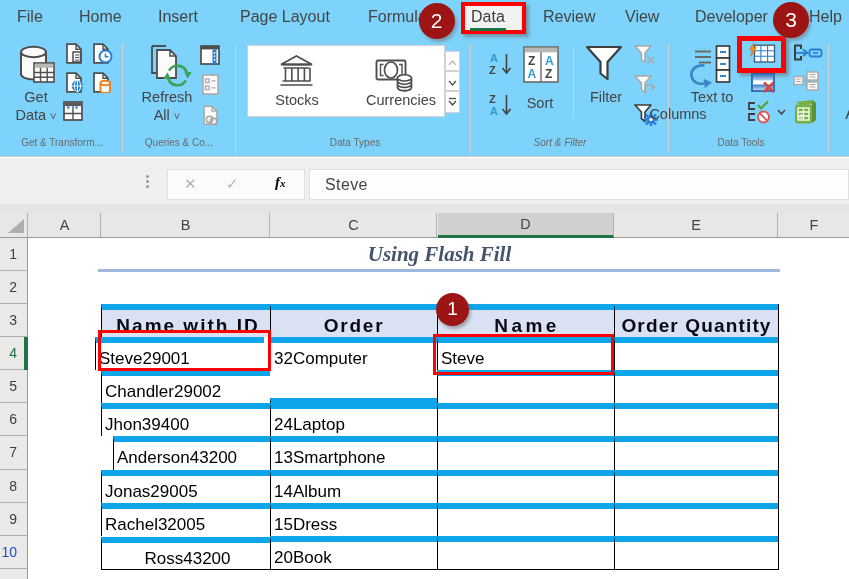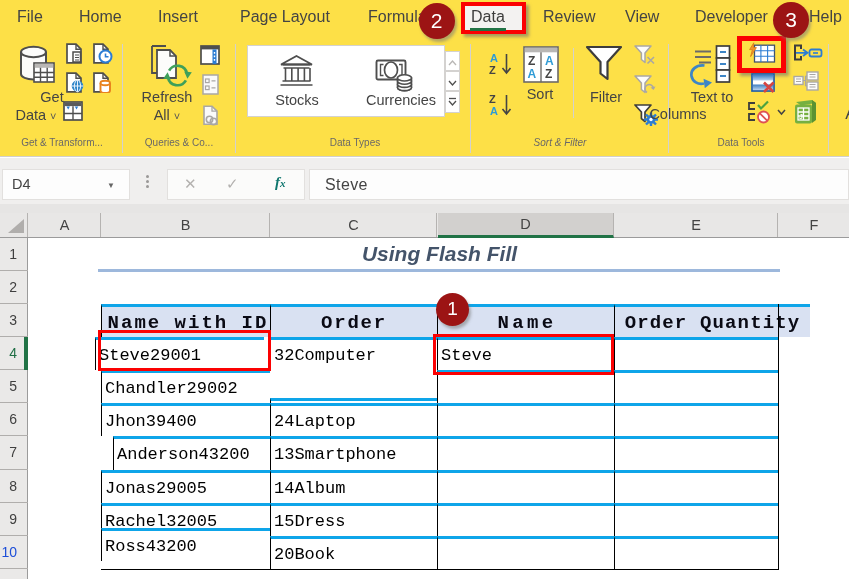--- a/index.html
+++ b/index.html
@@ -1,39 +1,39 @@
 <!DOCTYPE html>
 <html><head>
 <meta charset="utf-8">
 <style>
   * { margin:0; padding:0; box-sizing:border-box; }
   html,body { width:849px; height:579px; overflow:hidden; }
   body { font-family:"Liberation Sans", sans-serif; position:relative; background:#fff; }
   .abs { position:absolute; }
   
-  #ribbon { left:0; top:0; width:849px; height:157px; background:#fde047; border-bottom:1px solid #d1cfcd; }
+  #ribbon { left:0; top:0; width:849px; height:157px; background:#7dd3fc; border-bottom:1px solid #d1cfcd; }
   .tab { position:absolute; top:8px; font-size:16px; color:#444; white-space:nowrap; }
   .sep { position:absolute; top:44px; height:109px; width:1px; background:#d3d1cf; }
   .glabel { position:absolute; top:137px; font-size:10px; color:#6a6867; white-space:nowrap; text-align:center; }
   .biglabel { position:absolute; font-size:14.5px; color:#444; white-space:nowrap; text-align:center; z-index:6; }
   .chev { font-size:11px; color:#555; }
   
   #fbar { left:0; top:158px; width:849px; height:46px; background:#f0efee; }
   #namebox { position:absolute; left:2px; top:11px; width:128px; height:31px; background:#fdfdfd; border:1px solid #e2e0de; font-size:14.5px; color:#444; line-height:29px; padding-left:9px; }
   #fxbox { position:absolute; left:167px; top:11px; width:138px; height:31px; background:#fbfbfa; border:1px solid #e2e0de; }
   #ffield { position:absolute; left:309px; top:11px; width:540px; height:31px; background:#fdfdfd; border:1px solid #e2e0de; font-size:16px; letter-spacing:0.4px; color:#444; line-height:29px; padding-left:15px; }
   
   #gap { left:0; top:204px; width:849px; height:9px; background:#e6e5e4; }
   #colhead { left:0; top:213px; width:849px; height:25px; background:#e8e7e6; border-bottom:1px solid #9b9b9b; }
   .ch { position:absolute; top:0; height:24px; font-size:14.5px; color:#444; text-align:center; line-height:25px; border-right:1px solid #b5b3b1; }
   #sheet { left:0; top:238px; width:849px; height:341px; background:#fff; }
   #rowhead { position:absolute; left:0; top:0; width:28px; height:341px; background:#eae9e8; border-right:1px solid #9b9b9b; }
   .rh { position:absolute; left:0; width:28px; padding-right:11px; text-align:right; font-size:14px; color:#3f3f3f; border-bottom:1px solid #b0aeac; }
   
-  .cell { position:absolute; border-left:1px solid #000; border-top:3px solid #0ea5e9; font-size:17px; color:#000; padding-left:3px; background:#fff; line-height:33px; white-space:nowrap;font-family:Liberation Mono, monospace; }
+  .cell { position:absolute; border-left:1px solid #000; border-top:6px solid #0ea5e9; font-size:17px; color:#000; padding-left:3px; background:#fff; line-height:33px; white-space:nowrap; }
   .hcell { background:#d9e1f2; font-weight:bold; font-size:19px; text-align:center; padding-left:0; color:#0a0a14; }
   
   .circ { position:absolute; border-radius:50%; background:#9c1414; color:#fff; text-align:center; font-weight:normal; box-shadow:2px 3px 3px rgba(120,120,120,.55); }
   .redbox { position:absolute; border:3px solid #fb0102; }
 </style>
 </head>
 <body>
 
 <div class="abs" id="ribbon">
   <span class="tab" style="left:17px;">File</span>
@@ -56,27 +56,27 @@
   <div class="sep" style="left:573px; top:48px; height:70px;"></div>
   <div class="sep" style="left:668px;"></div>
   <div class="sep" style="left:828px;"></div>
 
   <div class="glabel" style="left:4px; width:116px;">Get &amp; Transform...</div>
   <div class="glabel" style="left:126px; width:106px;">Queries &amp; Co...</div>
   <div class="glabel" style="left:300px; width:110px;">Data Types</div>
   <div class="glabel" style="left:505px; width:110px;font-style:italic;">Sort &amp; Filter</div>
   <div class="glabel" style="left:686px; width:110px;">Data Tools</div>
 
-  <div class="biglabel" style="left:18px; top:89px; width:36px;margin-left:16px;">Get</div>
+  <div class="biglabel" style="left:18px; top:89px; width:36px;">Get</div>
   <div class="biglabel" style="left:10px; top:107px; width:52px;">Data <span class="chev">˅</span></div>
   <div class="biglabel" style="left:138px; top:89px; width:58px;">Refresh</div>
   <div class="biglabel" style="left:138px; top:107px; width:58px;">All <span class="chev">˅</span></div>
   <div class="biglabel" style="left:272px; top:92px; width:50px;">Stocks</div>
   <div class="biglabel" style="left:363px; top:92px; width:76px;">Currencies</div>
-  <div class="biglabel" style="left:517px; top:86px; width:46px;">Sort</div>
+  <div class="biglabel" style="left:517px; top:95px; width:46px;">Sort</div>
   <div class="biglabel" style="left:584px; top:89px; width:44px;">Filter</div>
   <div class="biglabel" style="left:684px; top:89px; width:56px;">Text to</div>
   <div class="biglabel" style="left:647px; top:106px; width:62px;">Columns</div>
   <div class="biglabel" style="left:841px; top:104px; width:20px; font-size:17px;">A</div>
 
   <svg class="abs" style="left:19px; top:45px;" width="36" height="40" viewBox="0 0 36 40">
     <path d="M2,7 v22 c0,3 5.5,5.4 12.5,5.4 c7,0 12.5,-2.4 12.5,-5.4 v-22" fill="#fcfcfb" stroke="#4e4e4e" stroke-width="2"></path>
     <ellipse cx="14.5" cy="7" rx="12.5" ry="5.2" fill="#fcfcfb" stroke="#4e4e4e" stroke-width="2"></ellipse>
     <g>
       <rect x="15" y="18" width="20" height="19" fill="#fff" stroke="#4e4e4e" stroke-width="1.6"></rect>
@@ -296,28 +296,27 @@
     <rect x="3" y="5.5" width="17" height="19" rx="2" fill="#76b041"></rect>
     <g fill="none" stroke="#fff" stroke-width="1.3">
       <rect x="6" y="9" width="11" height="12"></rect>
       <path d="M6,13 h11 M6,17 h11 M11.5,9 v12"></path>
     </g>
     <text x="7" y="19.5" font-family="Liberation Sans" font-size="7" font-weight="bold" fill="#fff">J</text>
   </svg>
 </div>
 
 <div class="abs" id="fbar">
-  <div id="namebox">D4<span style="position:absolute; left:104px; top:1px; color:#666; font-size:8px;">▼</span></div>
   <div class="abs" style="left:146px; top:17px; width:3px; height:3px; background:#9a9897; border-radius:50%;"></div>
   <div class="abs" style="left:146px; top:22px; width:3px; height:3px; background:#9a9897; border-radius:50%;"></div>
   <div class="abs" style="left:146px; top:27px; width:3px; height:3px; background:#9a9897; border-radius:50%;"></div>
   <div id="fxbox">
     <span style="position:absolute; left:16px; top:5px; color:#b3b1af; font-size:15px;">✕</span>
     <span style="position:absolute; left:58px; top:5px; color:#b3b1af; font-size:15px;">✓</span>
-    <span style="position:absolute; left:107px; top:4px; color:#0f766e; font-size:15px; font-style:italic; font-family:'Liberation Serif',serif; font-weight:bold;">f<span style="font-size:11px;">x</span></span>
+    <span style="position:absolute; left:107px; top:4px; color:#000000; font-size:15px; font-style:italic; font-family:'Liberation Serif',serif; font-weight:bold;">f<span style="font-size:11px;">x</span></span>
   </div>
   <div id="ffield">Steve</div>
 </div>
 
 <div class="abs" id="gap"></div>
 <div class="abs" id="colhead">
   <div class="ch" style="left:0; width:28px;"><svg width="28" height="24">
         <polygon points="8,20 24,20 24,6" fill="#b0aeac"></polygon>
       </svg></div>
   <div class="ch" style="left:29px; width:72px;">A</div>
@@ -336,28 +335,28 @@
     <div class="rh" style="top:98.94999999999999px; height:33.15px; line-height:33.15px; color:#1f6e44;">4</div>
     <div class="rh" style="top:132.1px; height:33.15px; line-height:33.15px; color:#3f3f3f;">5</div>
     <div class="rh" style="top:165.25px; height:33.15px; line-height:33.15px; color:#3f3f3f;">6</div>
     <div class="rh" style="top:198.39999999999998px; height:33.15px; line-height:33.15px; color:#3f3f3f;">7</div>
     <div class="rh" style="top:231.54999999999998px; height:33.15px; line-height:33.15px; color:#3f3f3f;">8</div>
     <div class="rh" style="top:264.7px; height:33.15px; line-height:33.15px; color:#3f3f3f;">9</div>
     <div class="rh" style="top:297.84999999999997px; height:33.15px; line-height:33.15px; color:#1d4ed8;">10</div>
   </div>
   <div class="abs" style="left:24px; top:98.94999999999999px; width:4px; height:33.15px; background:#217346;"></div>
 
-  <div class="abs" style="left:101px; top:0px; width:677px; text-align:center; font-size:21px; font-weight:bold; font-style:italic; color:#44546a; line-height:32px;">Using Flash Fill</div>
+  <div class="abs" style="left:101px; top:0px; width:677px; text-align:center; font-size:21px; font-weight:bold; font-style:italic; color:#44546a; line-height:32px;font-family:Liberation Serif, serif;">Using Flash Fill</div>
   <div class="abs" style="left:98px; top:31px; width:682px; height:3px; background:#9db8dc;"></div>
 
   <div id="table">
     <div class="cell hcell" style="left:101px; top:65.8px; width:169px; height:33.15px; line-height:32px; letter-spacing:2.0px; text-indent:4px;">Name with ID</div>
     <div class="cell hcell" style="left:270px; top:65.8px; width:167px; height:33.15px; line-height:32px; letter-spacing:1.8px;">Order</div>
     <div class="cell hcell" style="left:437px; top:65.8px; width:177px; height:33.15px; line-height:32px; letter-spacing:3.4px; text-indent:2px;">Name</div>
-    <div class="cell hcell" style="left:614px; top:65.8px; width:196px; height:33.15px; line-height:32px; letter-spacing:1.15px;">Order Quantity</div>
+    <div class="cell hcell" style="left:614px; top:65.8px; width:164px; height:33.15px; line-height:32px; letter-spacing:1.15px;">Order Quantity</div>
     <div class="cell" style="left:95px; top:98.95px; width:169px; height:33.15px; line-height:32px;">Steve29001</div>
     <div class="cell" style="left:270px; top:98.95px; width:167px; height:33.15px; line-height:32px;">32Computer</div>
     <div class="cell" style="left:437px; top:98.95px; width:177px; height:33.15px; line-height:32px;">Steve</div>
     <div class="cell" style="left:614px; top:98.95px; width:164px; height:33.15px; line-height:32px;"></div>
     <div class="cell" style="left:101px; top:132.1px; width:169px; height:33.15px; line-height:32px;">Chandler29002</div>
     <div class="cell" style="left:270px; top:132.1px; width:167px; height:33.15px; line-height:32px;margin-top:28px;">24Comics</div>
     <div class="cell" style="left:437px; top:132.1px; width:177px; height:33.15px; line-height:32px;"></div>
     <div class="cell" style="left:614px; top:132.1px; width:164px; height:33.15px; line-height:32px;"></div>
     <div class="cell" style="left:101px; top:165.25px; width:169px; height:33.15px; line-height:32px;">Jhon39400</div>
     <div class="cell" style="left:270px; top:165.25px; width:167px; height:33.15px; line-height:32px;">24Laptop</div>
@@ -368,21 +367,21 @@
     <div class="cell" style="left:437px; top:198.4px; width:177px; height:33.15px; line-height:32px;"></div>
     <div class="cell" style="left:614px; top:198.4px; width:164px; height:33.15px; line-height:32px;"></div>
     <div class="cell" style="left:101px; top:231.55px; width:169px; height:33.15px; line-height:32px;">Jonas29005</div>
     <div class="cell" style="left:270px; top:231.55px; width:167px; height:33.15px; line-height:32px;">14Album</div>
     <div class="cell" style="left:437px; top:231.55px; width:177px; height:33.15px; line-height:32px;"></div>
     <div class="cell" style="left:614px; top:231.55px; width:164px; height:33.15px; line-height:32px;"></div>
     <div class="cell" style="left:101px; top:264.7px; width:169px; height:33.15px; line-height:32px;">Rachel32005</div>
     <div class="cell" style="left:270px; top:264.7px; width:167px; height:33.15px; line-height:32px;">15Dress</div>
     <div class="cell" style="left:437px; top:264.7px; width:177px; height:33.15px; line-height:32px;"></div>
     <div class="cell" style="left:614px; top:264.7px; width:164px; height:33.15px; line-height:32px;"></div>
-    <div class="cell" style="left:101px; top:290px; width:169px; height:33.15px; line-height:32px;">Ross43200</div>
+    <div class="cell" style="left:101px; top:299px; width:169px; height:33.15px; line-height:32px;text-align:center;">Ross43200</div>
     <div class="cell" style="left:270px; top:297.85px; width:167px; height:33.15px; line-height:32px;">20Book</div>
     <div class="cell" style="left:437px; top:297.85px; width:177px; height:33.15px; line-height:32px;"></div>
     <div class="cell" style="left:614px; top:297.85px; width:164px; height:33.15px; line-height:32px;"></div>
     <div class="abs" style="left:778px; top:65.8px; width:1px; height:265.2px; background:#000;"></div>
     <div class="abs" style="left:101px; top:331.0px; width:678px; height:1px; background:#000;"></div>
   </div>
 
   <div class="redbox" style="left:98px; top:92px; width:173px; height:41px;"></div>
   <div class="redbox" style="left:433px; top:96px; width:181px; height:41px;"></div>
   <div class="circ" style="left:436px; top:55px; width:33px; height:33px; font-size:19px; line-height:32px;">1</div>

